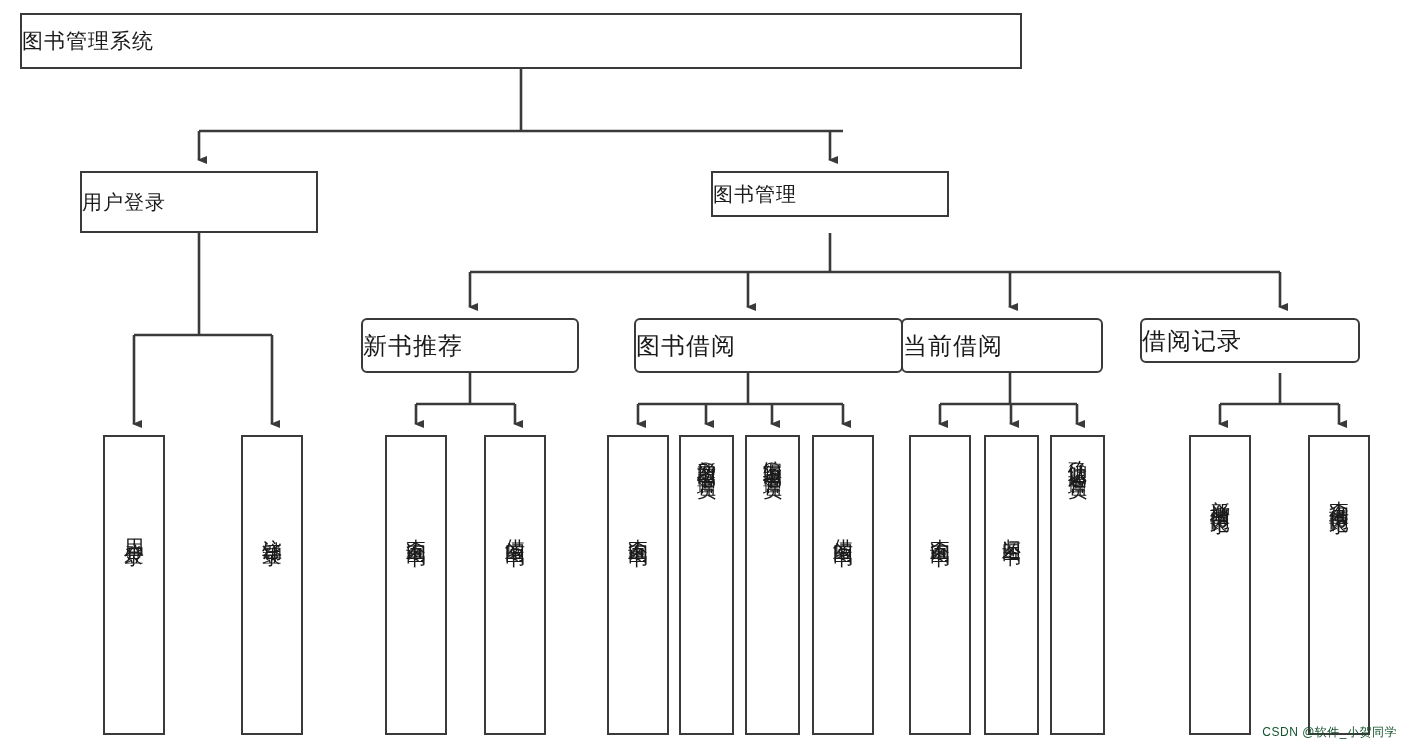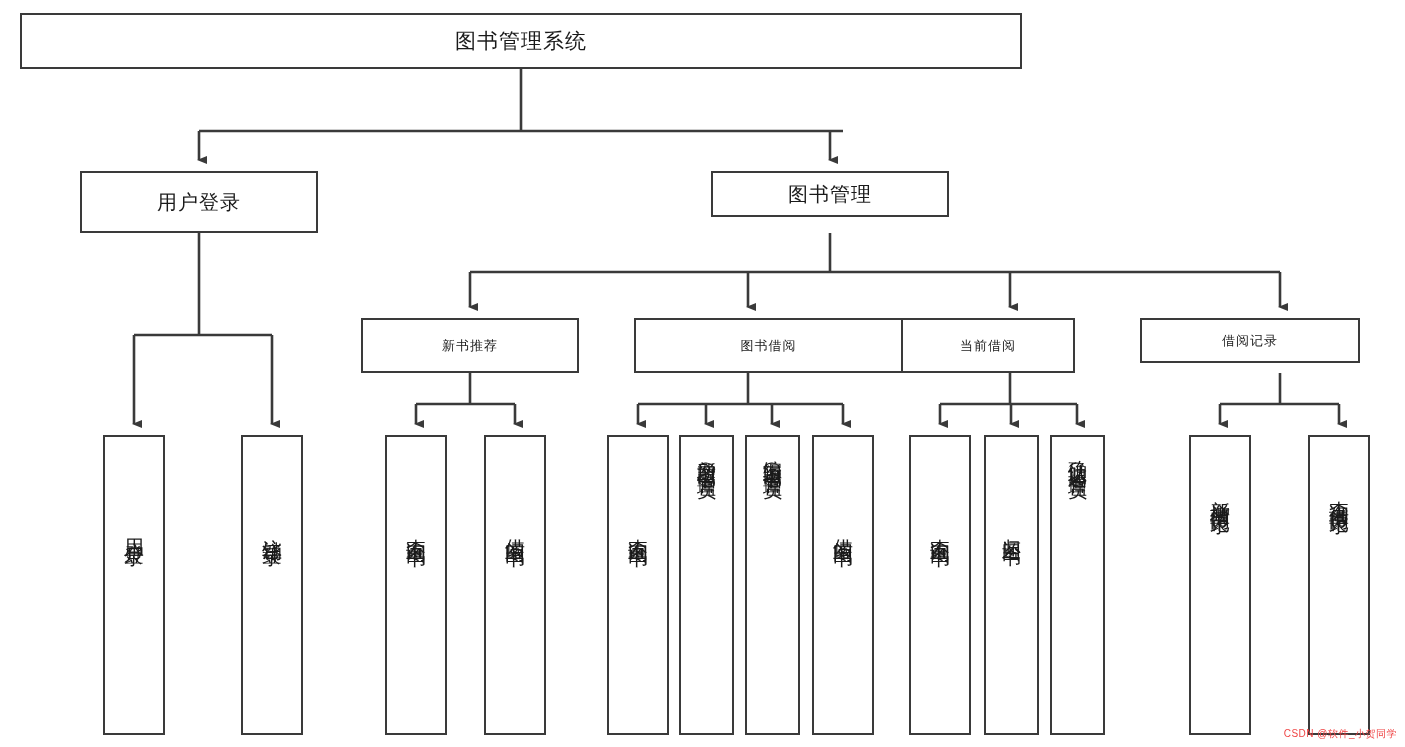--- a/index.html
+++ b/index.html
@@ -26,32 +26,32 @@
     height: 747px;
     pointer-events: none;
   }
   .node {
     position: absolute;
     box-sizing: border-box;
     background: #ffffff;
     border: 2px solid #3a3a3a;
     display: flex;
     align-items: center;
-    justify-content: center;
     color: #1a1a1a;
     z-index: 2;
   }
   .node.root {
     font-size: 21px;
   }
   .node.tier1 {
     font-size: 20px;
   }
   .node.tier2 {
-    font-size: 13px;
+    font-size: 24px;
+    border-radius: 6px;
   }
   .node.leaf {
     font-size: 20px;
     align-items: flex-start;
     justify-content: center;
     padding-top: 6px;
   }
   .vlabel {
     writing-mode: vertical-rl;
     text-orientation: upright;
@@ -60,22 +60,22 @@
     white-space: nowrap;
   }
   .hlabel {
     white-space: nowrap;
     letter-spacing: 1px;
   }
   #watermark {
     position: absolute;
     right: 8px;
     bottom: 6px;
-    font-size: 10px;
-    color: #ef4444;
+    font-size: 12px;
+    color: #14532d;
     letter-spacing: 0.5px;
     z-index: 5;
     white-space: nowrap;
   }
 </style>
 </head>
 <body>
 
 <div id="canvas">
 
@@ -139,21 +139,21 @@
   <div class="node tier1" style="left:711px; top:171px; width:238px; height:46px;">
     <span class="hlabel">图书管理</span>
   </div>
 
   <div class="node tier2" style="left:361px; top:318px; width:218px; height:55px;">
     <span class="hlabel">新书推荐</span>
   </div>
   <div class="node tier2" style="left:634px; top:318px; width:269px; height:55px;">
     <span class="hlabel">图书借阅</span>
   </div>
-  <div class="node tier2" style="left:901px; top:318px; width:174px; height:55px;">
+  <div class="node tier2" style="left:901px; top:318px; width:202px; height:55px;">
     <span class="hlabel">当前借阅</span>
   </div>
   <div class="node tier2" style="left:1140px; top:318px; width:220px; height:45px;">
     <span class="hlabel">借阅记录</span>
   </div>
 
   <div class="node leaf" style="left:103px; top:435px; width:62px; height:300px; padding-top:86px;">
     <span class="vlabel">用户登录</span>
   </div>
   <div class="node leaf" style="left:241px; top:435px; width:62px; height:300px; padding-top:86px;">

